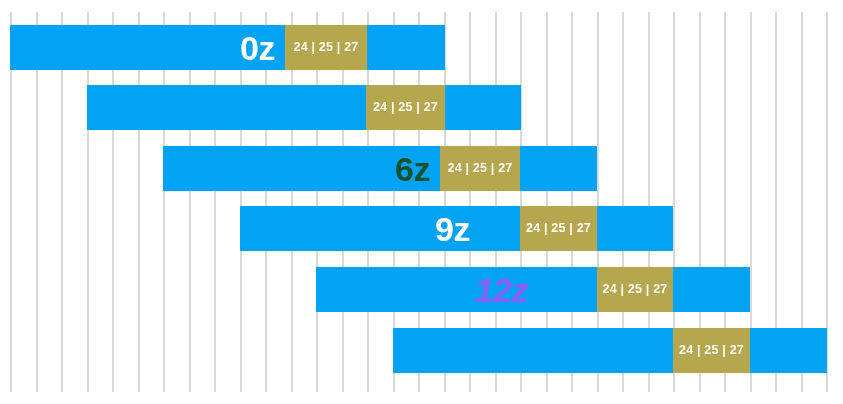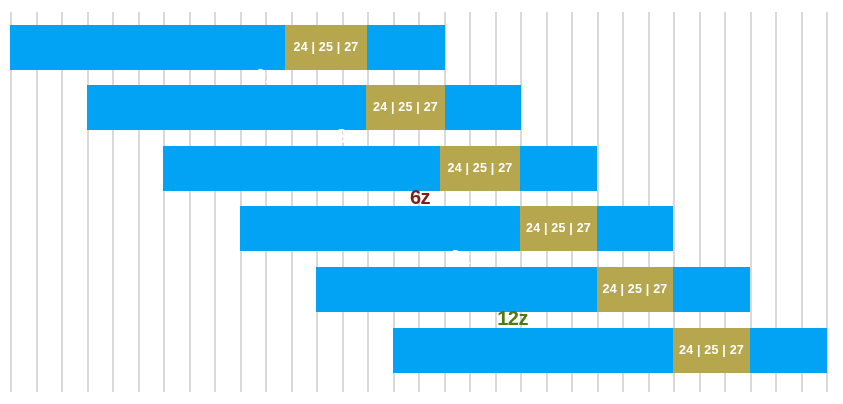--- a/index.html
+++ b/index.html
@@ -63,28 +63,27 @@
   }
   .bar-label {
     position: absolute;
     top: 0;
     height: 45px;
     display: flex;
     align-items: center;
     justify-content: flex-end;
     color: #ffffff;
     font-weight: bold;
-    font-size: 20px;
+    font-size: 34px;
     letter-spacing: -0.5px;
     line-height: 1;
     padding-right: 10px;
     box-sizing: border-box;
     pointer-events: none;
     white-space: nowrap;
-    margin-top: 28px;
   }
   .gold-label {
     color: #ffffff;
     font-weight: bold;
     font-size: 12.5px;
     letter-spacing: 0.2px;
     white-space: nowrap;
     line-height: 1;
   }
 </style>
@@ -135,45 +134,44 @@
         </div>
         <div class="seg seg-blue" style="left: 367px; width: 78px; background: rgb(2, 162, 245);"></div>
         <div class="bar-label" style="left: 10px; width: 275px; color: rgb(255, 255, 255);">0z</div>
       </div>
       <div class="bar-row" style="left: 0px; top: 85px; width: 843px;">
         <div class="seg seg-blue" style="left: 87px; width: 279px; background: rgb(2, 162, 245);"></div>
         <div class="seg seg-gold" style="left: 366px; width: 79px; background: rgb(182, 166, 77);">
           <span class="gold-label">24 | 25 | 27</span>
         </div>
         <div class="seg seg-blue" style="left: 445px; width: 76px; background: rgb(2, 162, 245);"></div>
-        <div class="bar-label" style="left: 87px; width: 279px; color: rgb(255, 255, 255);">3z</div>
       </div>
       <div class="bar-row" style="left: 0px; top: 146px; width: 843px;">
         <div class="seg seg-blue" style="left: 163px; width: 277px; background: rgb(2, 162, 245);"></div>
         <div class="seg seg-gold" style="left: 440px; width: 80px; background: rgb(182, 166, 77);">
           <span class="gold-label">24 | 25 | 27</span>
         </div>
         <div class="seg seg-blue" style="left: 520px; width: 77px; background: rgb(2, 162, 245);"></div>
-        <div class="bar-label" style="left: 163px; width: 277px; color: #7f1d1d;">6z</div>
+        <div class="bar-label" style="left: 163px; width: 277px; color: #14532d;">6z</div>
       </div>
       <div class="bar-row" style="left: 0px; top: 206px; width: 843px;">
         <div class="seg seg-blue" style="left: 240px; width: 280px; background: rgb(2, 162, 245);"></div>
         <div class="seg seg-gold" style="left: 520px; width: 77px; background: rgb(182, 166, 77);">
           <span class="gold-label">24 | 25 | 27</span>
         </div>
         <div class="seg seg-blue" style="left: 597px; width: 76px; background: rgb(2, 162, 245);"></div>
         <div class="bar-label" style="left: 240px; width: 240px; color: rgb(255, 255, 255);">9z</div>
       </div>
       <div class="bar-row" style="left: 0px; top: 267px; width: 843px;">
         <div class="seg seg-blue" style="left: 316px; width: 281px; background: rgb(2, 162, 245);"></div>
         <div class="seg seg-gold" style="left: 597px; width: 76px; background: rgb(182, 166, 77);">
           <span class="gold-label">24 | 25 | 27</span>
         </div>
         <div class="seg seg-blue" style="left: 673px; width: 77px; background: rgb(2, 162, 245);"></div>
-        <div class="bar-label" style="left: 316px; width: 222px; color: #4d7c0f;">12z</div>
+        <div class="bar-label" style="left: 316px; width: 222px; color: #8b5cf6; font-style: italic;">12z</div>
       </div>
       <div class="bar-row" style="left: 0px; top: 328px; width: 843px;">
         <div class="seg seg-blue" style="left: 393px; width: 280px; background: rgb(2, 162, 245);"></div>
         <div class="seg seg-gold" style="left: 673px; width: 77px; background: rgb(182, 166, 77);">
           <span class="gold-label">24 | 25 | 27</span>
         </div>
         <div class="seg seg-blue" style="left: 750px; width: 77px; background: rgb(2, 162, 245);"></div>
       </div>
     </div>
 </div>

